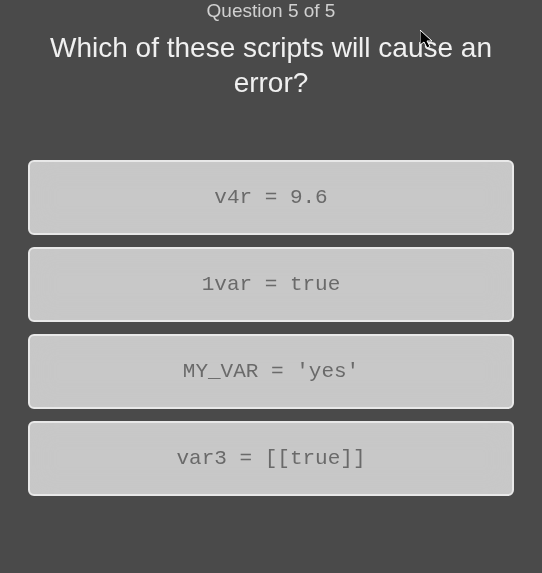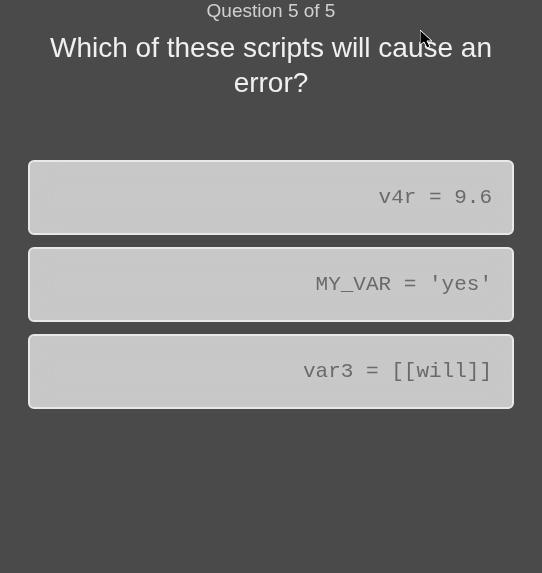--- a/index.html
+++ b/index.html
@@ -42,21 +42,21 @@
     }
     .option {
       background: #c8c8c8;
       border: 2px solid #e8e8e8;
       border-radius: 6px;
       padding: 24px 20px;
       font-family: "Courier New", Courier, monospace;
       font-size: 21px;
       color: #6a6a6a;
       cursor: pointer;
-      text-align: right;
+      text-align: center;
       box-shadow: inset 0 0 24px rgba(200,200,200,0.35);
     }
     .cursor {
       position: absolute;
       top: 30px;
       left: 420px;
       width: 16px;
       height: 20px;
       pointer-events: none;
       z-index: 100;
@@ -68,22 +68,25 @@
 <div class="header">
   <div class="question-number">Question 5 of 5</div>
   <div class="question-text">Which of these scripts will cause an error?</div>
 </div>
 
 <div class="options-container">
   <div class="option">
     <span>v4r = 9.6</span>
   </div>
   <div class="option">
+    <span>1var = true</span>
+  </div>
+  <div class="option">
     <span>MY_VAR = 'yes'</span>
   </div>
   <div class="option">
-    <span>var3 = [[will]]</span>
+    <span>var3 = [[true]]</span>
   </div>
 </div>
 
 <svg class="cursor" viewBox="0 0 16 20">
   <path d="M0,0 L0,15 L4,12 L7,18 L10,16.5 L7,11 L12,11 Z" fill="#000000" stroke="#ffffff" stroke-width="1"></path>
 </svg>
 
 </body></html>

